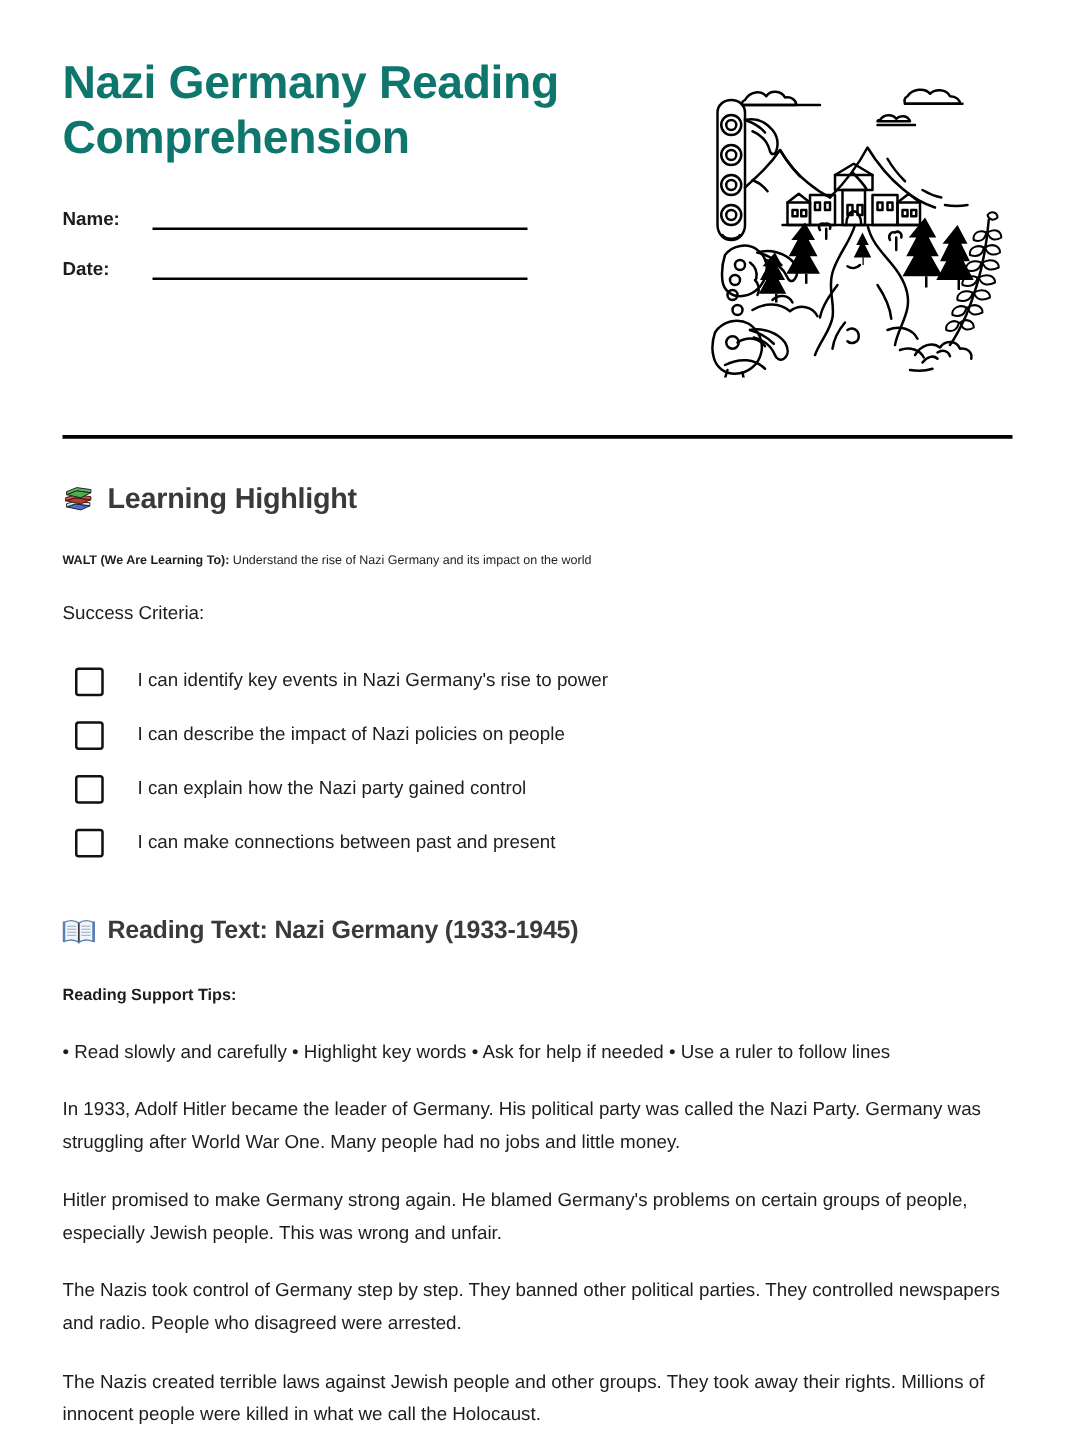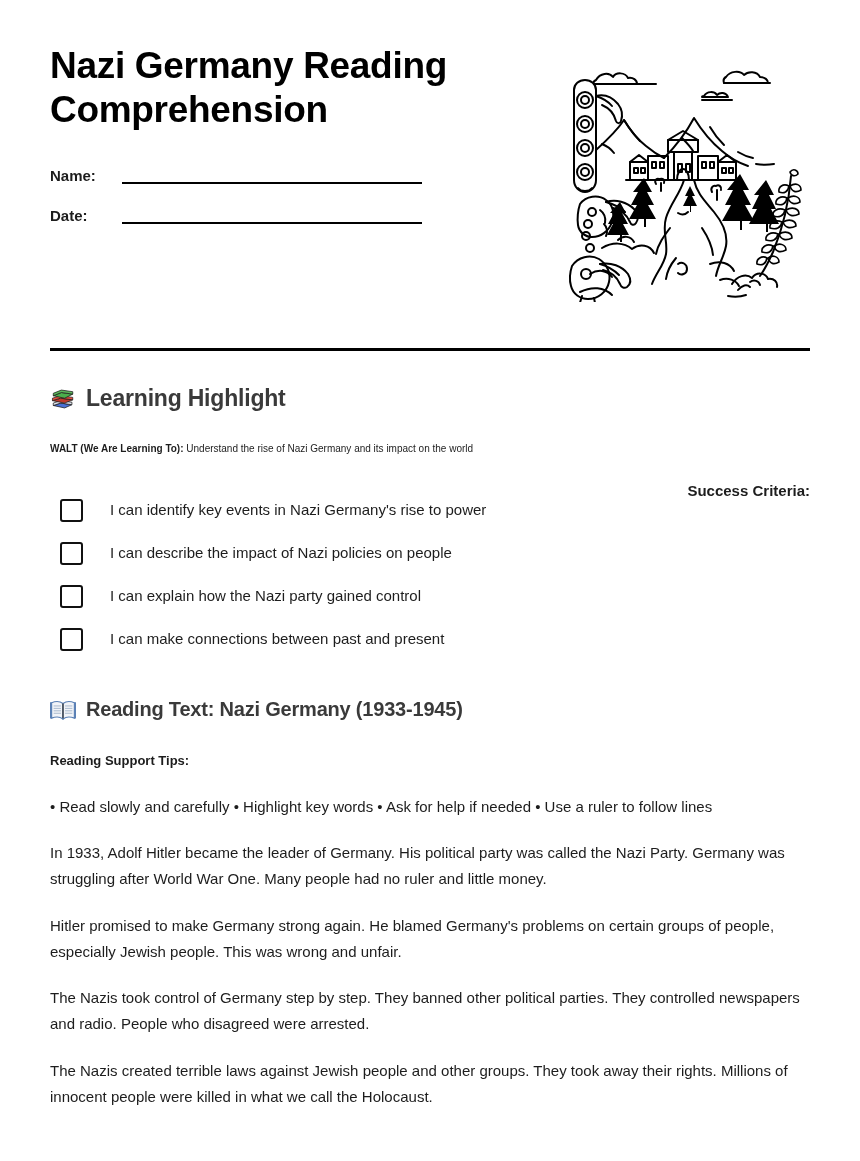--- a/index.html
+++ b/index.html
@@ -19,21 +19,21 @@
   
   .header-row {
     display: flex;
     align-items: flex-start;
     padding-top: 44px;
   }
   .header-left { width: 470px; flex: 0 0 470px; }
   .doc-title {
     font-size: 37px;
     font-weight: bold;
-    color: #000000;
+    color: #0f766e;
     line-height: 1.2;
     letter-spacing: -0.3px;
     margin: 0 0 34px 0;
   }
 
   .field-row {
     display: flex;
     align-items: flex-end;
     margin-bottom: 23px;
   }
@@ -86,23 +86,23 @@
 
   .walt {
     font-size: 10px;
     color: #1d1d1d;
     margin-bottom: 25px;
     line-height: 1.45;
   }
   .walt b { font-weight: bold; }
   .sub-label {
     font-size: 15px;
-    font-weight: bold;
-    color: #1d1d1d;
-    text-align: right;
+    font-weight: normal;
+    color: #1d1d1d;
+    margin-bottom: 35px;
   }
 
   
   .checklist { margin: 0 0 46px 10px; }
   .check-row {
     display: flex;
     align-items: center;
     margin-bottom: 20px;
   }
   .checkbox {
@@ -328,18 +328,18 @@
         </g>
         <path d="M1 6.5v20M31 6.5v20" stroke="#5a80b5" stroke-width="2"></path>
       </svg>
     </span>
     <h2>Reading Text: Nazi Germany (1933-1945)</h2>
   </div>
 
   <div class="tips-label">Reading Support Tips:</div>
   <p class="body-para">• Read slowly and carefully • Highlight key words • Ask for help if needed • Use a ruler to follow lines</p>
 
-  <p class="body-para">In 1933, Adolf Hitler became the leader of Germany. His political party was called the Nazi Party. Germany was struggling after World War One. Many people had no ruler and little money.</p>
+  <p class="body-para">In 1933, Adolf Hitler became the leader of Germany. His political party was called the Nazi Party. Germany was struggling after World War One. Many people had no jobs and little money.</p>
   <p class="body-para">Hitler promised to make Germany strong again. He blamed Germany's problems on certain groups of people, especially Jewish people. This was wrong and unfair.</p>
   <p class="body-para">The Nazis took control of Germany step by step. They banned other political parties. They controlled newspapers and radio. People who disagreed were arrested.</p>
   <p class="body-para">The Nazis created terrible laws against Jewish people and other groups. They took away their rights. Millions of innocent people were killed in what we call the Holocaust.</p>
 
 </div>
 
 </body></html>

